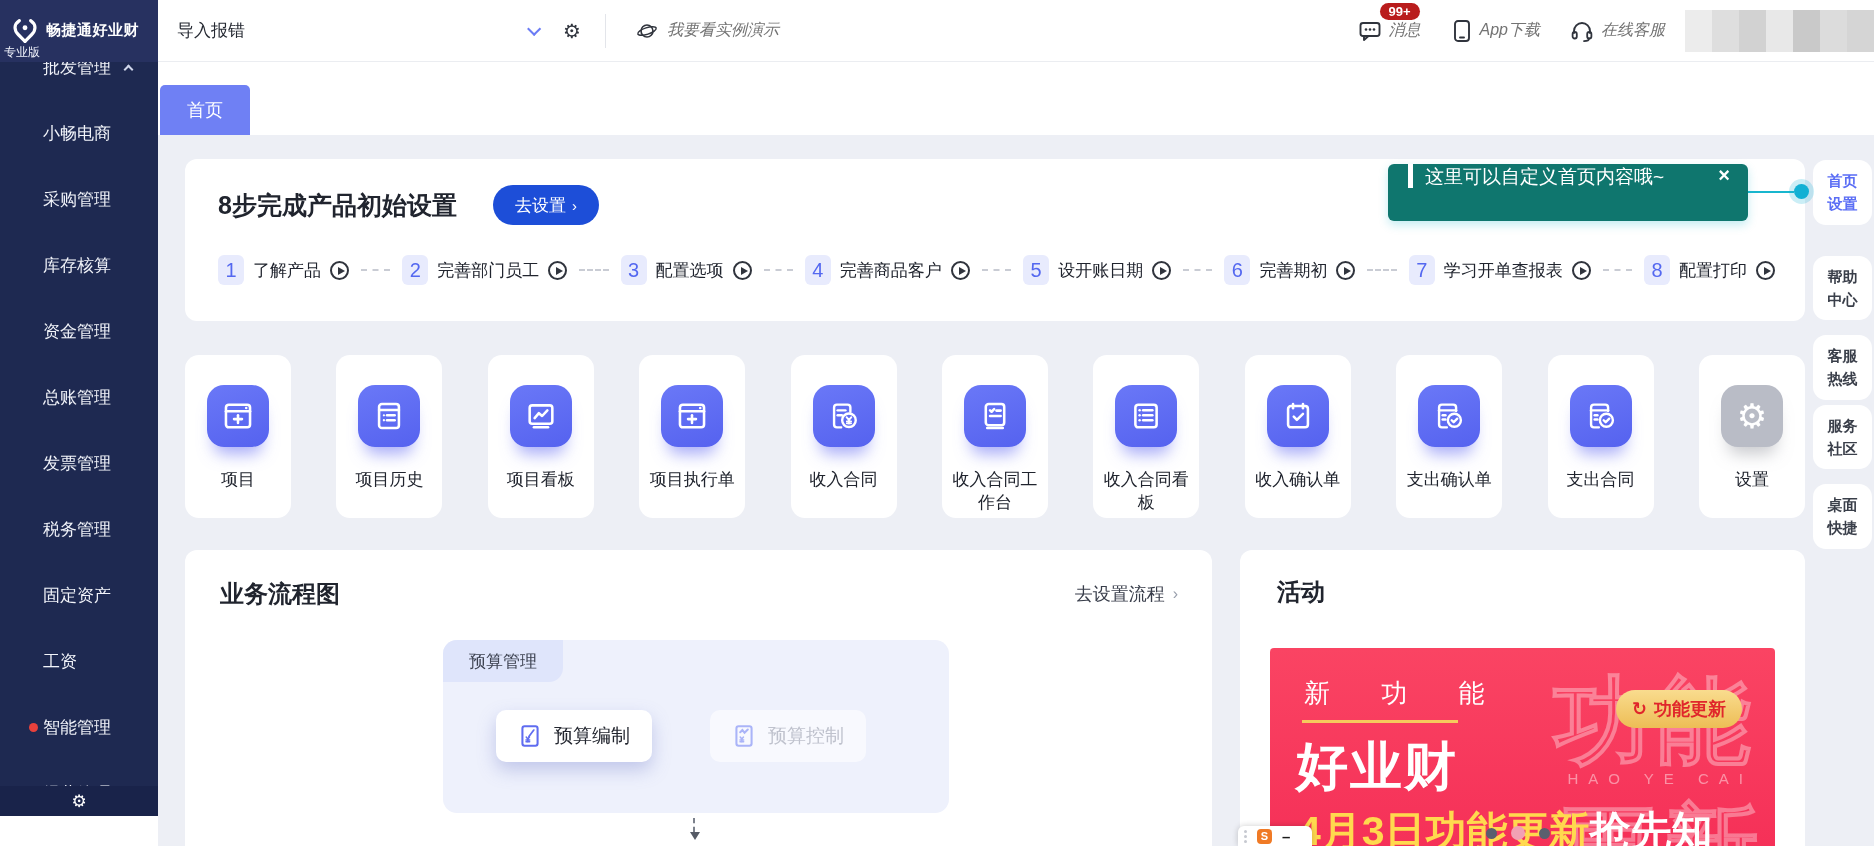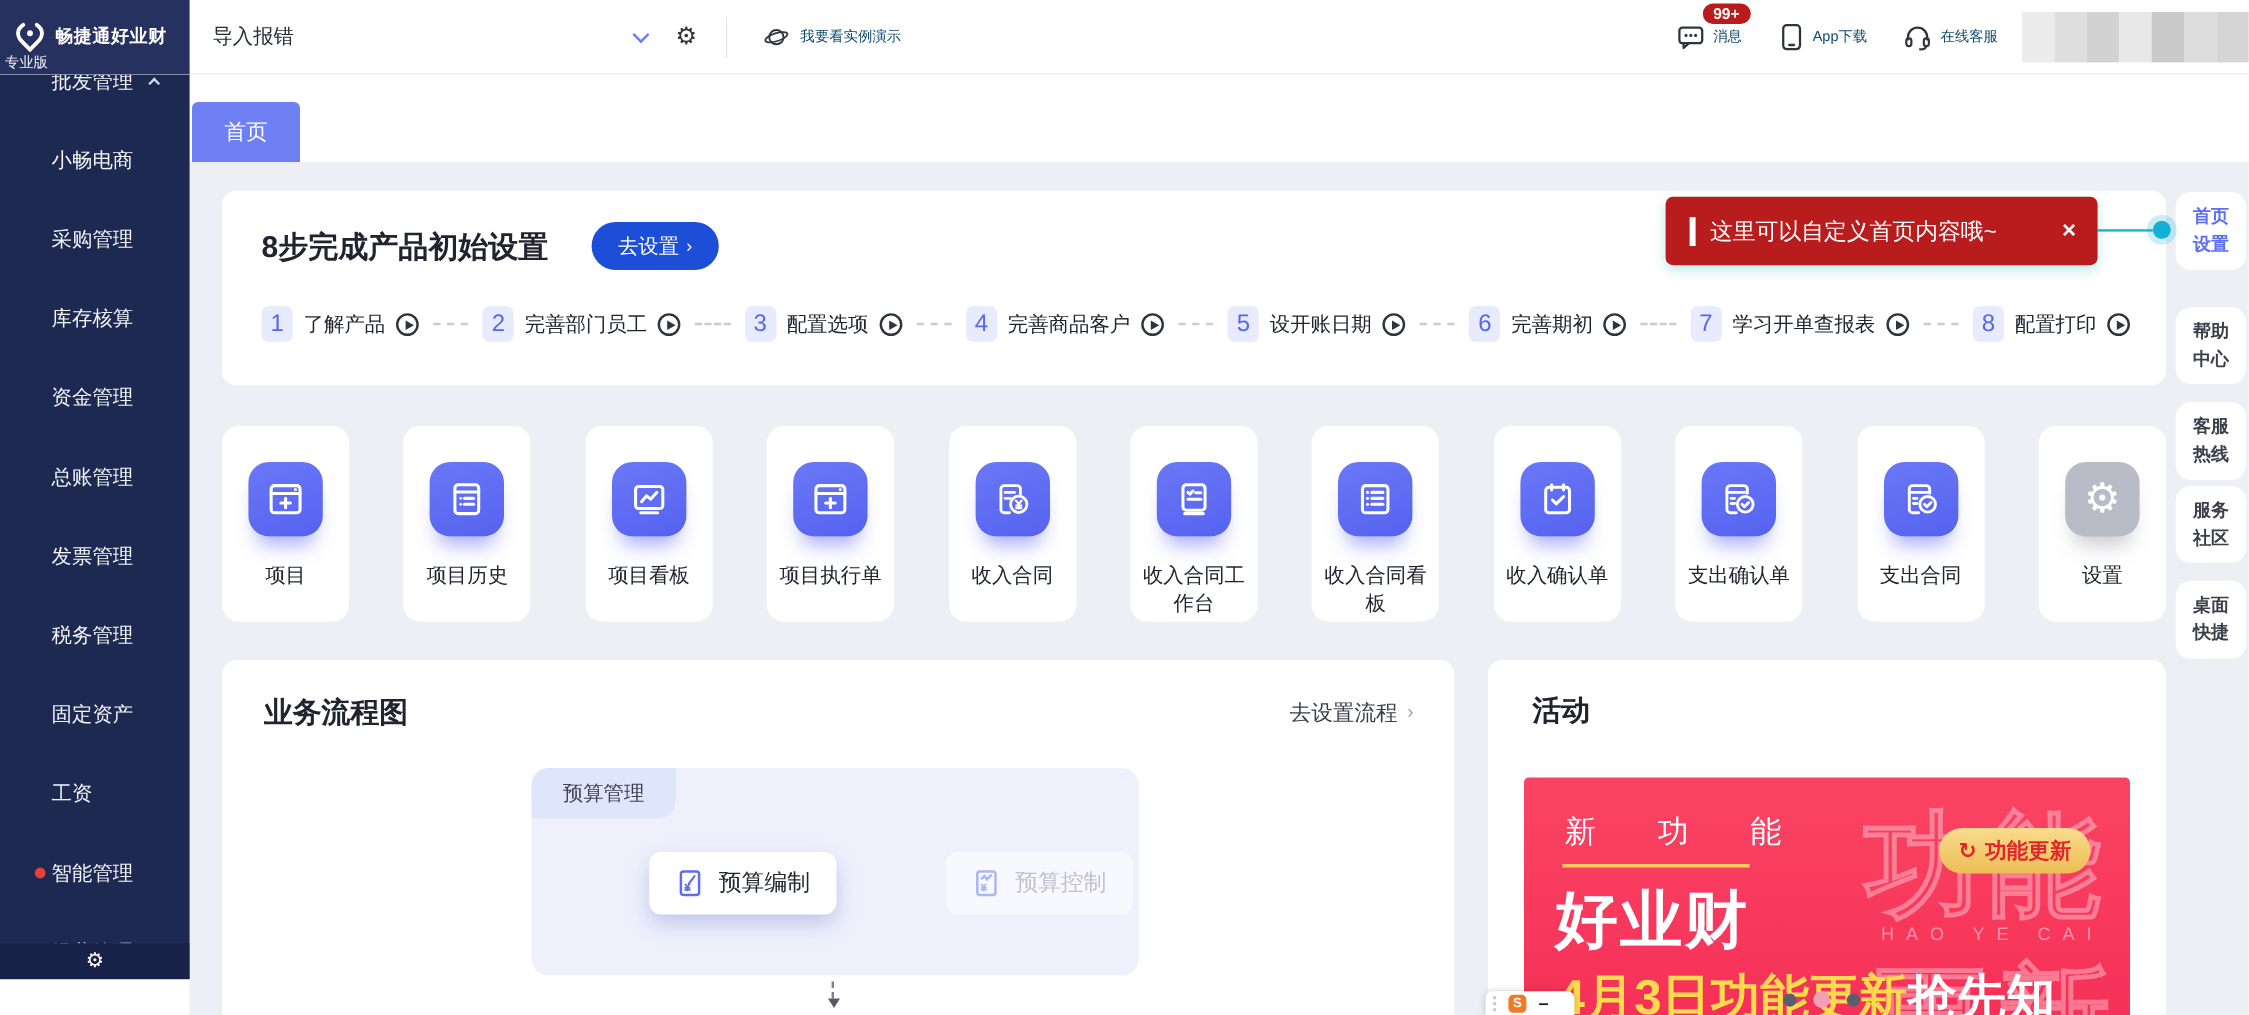--- a/index.html
+++ b/index.html
@@ -11,21 +11,21 @@
   .logo-block { width:158px; height:62px; background:#273160; flex:none; position:relative; display:flex; align-items:center; padding-left:10px; }
   .logo-mark { width:30px; height:30px; flex:none; margin-right:6px; }
   .logo-name { color:#fff; font-size:15px; font-weight:bold; letter-spacing:.5px; white-space:nowrap; }
   .logo-edition { position:absolute; left:4px; bottom:1px; color:#eef1fa; font-size:12px; }
   .workspace { width:360px; margin-left:19px; display:flex; align-items:center; justify-content:space-between; cursor:pointer; }
   .workspace-label { font-size:17px; color:#262a33; }
   .chev-down { width:10px; height:10px; border-right:2px solid #6b7cf5; border-bottom:2px solid #6b7cf5; transform:rotate(45deg) translateY(-3px); }
   .tb-gear { margin-left:26px; font-size:20px; color:#30343d; cursor:pointer; line-height:1; }
   .tb-divider { width:1px; height:34px; background:#e3e5ea; margin-left:24px; }
   .demo { display:flex; align-items:center; gap:9px; margin-left:30px; cursor:pointer; }
-  .demo-text, .tb-text { font-size:12px; color:#0c4a6e; white-space:nowrap; }
+  .demo-text, .tb-text { font-size:16px; color:#737373; white-space:nowrap;font-style:italic; }
   .tb-right { margin-left:auto; display:flex; align-items:center; }
   .tb-item { display:flex; align-items:center; gap:7px; cursor:pointer; position:relative; margin-left:30px; }
   .badge { position:absolute; top:-16px; left:22px; background:#b91c1c; color:#fff; font-size:13px; font-weight:bold; padding:1px 9px; border-radius:10px; white-space:nowrap; }
   .mosaic { display:flex; margin-left:20px; height:42px; }
   .mosaic span { display:block; width:27px; height:42px; }
 
   
   .sidebar { position:absolute; left:0; top:62px; width:158px; height:754px; background:#1e2951; overflow:hidden; z-index:30; }
   .side-list { list-style:none;margin-left:21px; }
   .side-item { height:66px; display:flex; align-items:center; padding-left:22px; color:#f2f4fa; font-size:17px; cursor:pointer; position:relative; white-space:nowrap; }
@@ -65,21 +65,21 @@
 
   
   .bottom { display:flex; margin-top:32px; gap:28px; }
   .flow-card { width:1027px; height:310px; background:#fff; border-radius:12px; padding:28px 34px 0 35px; position:relative; }
   .flow-head { display:flex; align-items:center; justify-content:space-between; }
   .flow-title { font-size:24px; font-weight:bold; color:#20242e; }
   .flow-link { font-size:18px; color:#383d4a; cursor:pointer; display:flex; align-items:center; gap:8px; }
   .flow-link .lnk-chev { color:#9aa0ad; font-size:16px; }
   .flow-panel { position:absolute; left:258px; top:90px; width:506px; height:173px; background:#eef1fc; border-radius:14px; }
   .flow-chip { display:inline-flex; align-items:center; height:42px; padding:0 26px; background:#dfe5fb; border-radius:14px 0 14px 0; font-size:17px; color:#3c4150; }
-  .flow-btns { display:flex; gap:91px; margin:28px 0 0 98px;align-items:center; }
+  .flow-btns { display:flex; gap:58px; margin:28px 0 0 53px;align-items:center; }
   .flow-btn { height:52px; padding:0 22px; border-radius:10px; display:flex; align-items:center; gap:12px; font-size:19px; cursor:pointer; }
   .flow-btn.on { background:#fff; color:#23262f; box-shadow:0 8px 18px rgba(110,120,200,.35); }
   .flow-btn.off { background:rgba(255,255,255,.6); color:#bfc2cd; }
   .flow-arrow { position:absolute; left:508px; top:268px; width:2px; height:14px; border-left:2px dashed #7c818c; }
   .flow-arrow::after { content:""; position:absolute; left:-5px; top:14px; border-top:8px solid #565b66; border-left:5px solid transparent; border-right:5px solid transparent; }
 
   
   .activity-card { width:565px; height:310px; background:#fff; border-radius:12px; padding:26px 30px 0 37px; position:relative; }
   .act-title { font-size:24px; font-weight:bold; color:#20242e; }
   .banner { position:absolute; left:30px; top:98px; width:505px; height:212px; background:linear-gradient(180deg,#fa4463,#f52f57); border-radius:4px; overflow:hidden; }
@@ -92,21 +92,21 @@
   .bn-btn { position:absolute; left:346px; top:42px; height:38px; padding:0 16px; background:linear-gradient(180deg,#f9dc8e,#edbd55); border-radius:20px; color:#e0262b; font-size:18px; font-weight:bold; display:flex; align-items:center; gap:7px; cursor:pointer; }
   .bn-wm { position:absolute; color:transparent; -webkit-text-stroke:1px rgba(255,255,255,.35); font-weight:900; pointer-events:none; }
   .wm-1 { right:18px; top:10px; font-size:96px; letter-spacing:6px; }
   .wm-2 { right:10px; top:138px; font-size:96px; letter-spacing:6px; }
   .bn-latin { position:absolute; right:22px; top:122px; color:rgba(255,255,255,.45); font-size:15px; letter-spacing:10px; white-space:nowrap; }
   .dots { position:absolute; left:216px; top:178px; display:flex; align-items:center; gap:14px; }
   .dots i { width:11px; height:11px; border-radius:50%; background:#5a5f6e; }
   .dots i.pink { width:14px; height:14px; background:#f2a0b4; }
 
   
-  .toast { position:absolute; left:1388px; top:164px; width:360px; height:57px; background:#b91c1c; border-radius:6px; display:flex; align-items:center; padding:0 18px 0 20px; z-index:60; box-shadow:0 4px 10px rgba(23,178,204,.25); }
+  .toast { position:absolute; left:1388px; top:164px; width:360px; height:57px; background:#0f766e; border-radius:6px; display:flex; align-items:flex-start; padding:0 18px 0 20px; z-index:60; box-shadow:0 4px 10px rgba(23,178,204,.25); }
   .toast-bar { width:5px; height:24px; background:#fff; margin-right:12px; flex:none; }
   .toast-text { color:#fff; font-size:19px; white-space:nowrap; }
   .toast-close { margin-left:auto; color:#fff; font-size:20px; font-weight:bold; cursor:pointer; padding-left:14px; }
   .toast-line { position:absolute; left:1748px; top:191px; width:46px; height:2px; background:#18b6ce; z-index:59; }
   .toast-dot { position:absolute; left:1794px; top:184px; width:15px; height:15px; border-radius:50%; background:#12b0d4; box-shadow:0 0 0 5px rgba(18,176,212,.22); z-index:59; }
   .dock { position:absolute; left:1813px; top:160px; width:59px; z-index:35; }
   .dock-item { width:59px; background:#fff; border-radius:13px; display:flex; align-items:center; justify-content:center; text-align:center; font-size:15px; font-weight:bold; color:#3a3f4a; line-height:1.55; cursor:pointer; padding:9px 0; }
   .dock-item .lbl { width:34px; }
   .dock-item.active { color:#5b6ef5; }
   .d-gap-lg { margin-top:31px; } .d-gap-md { margin-top:15px; } .d-gap-sm { margin-top:5px; }

